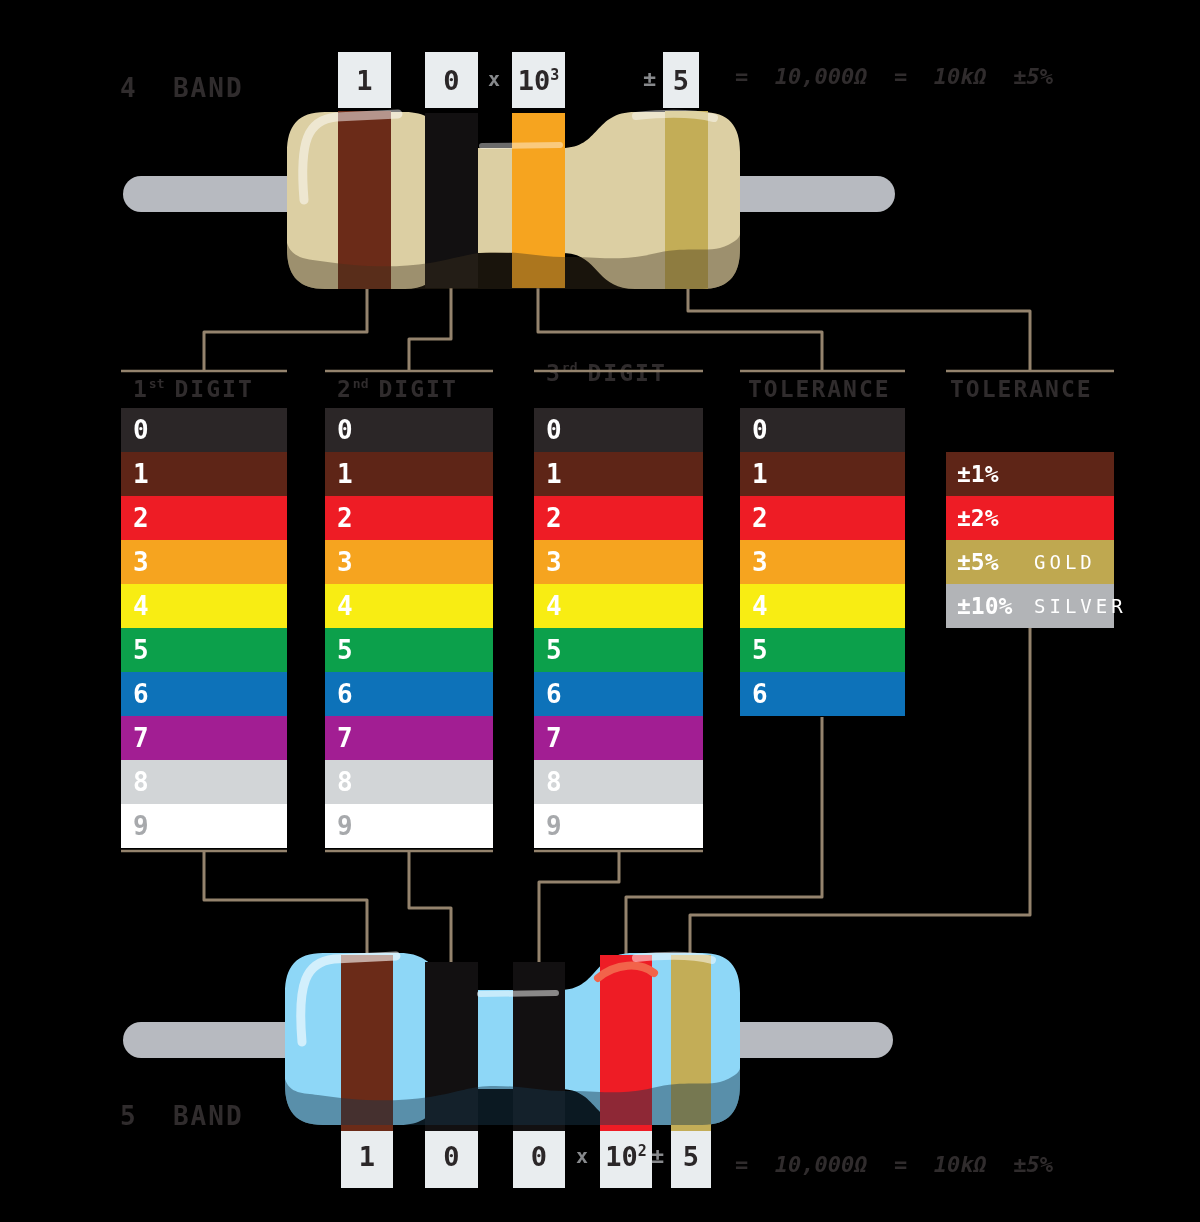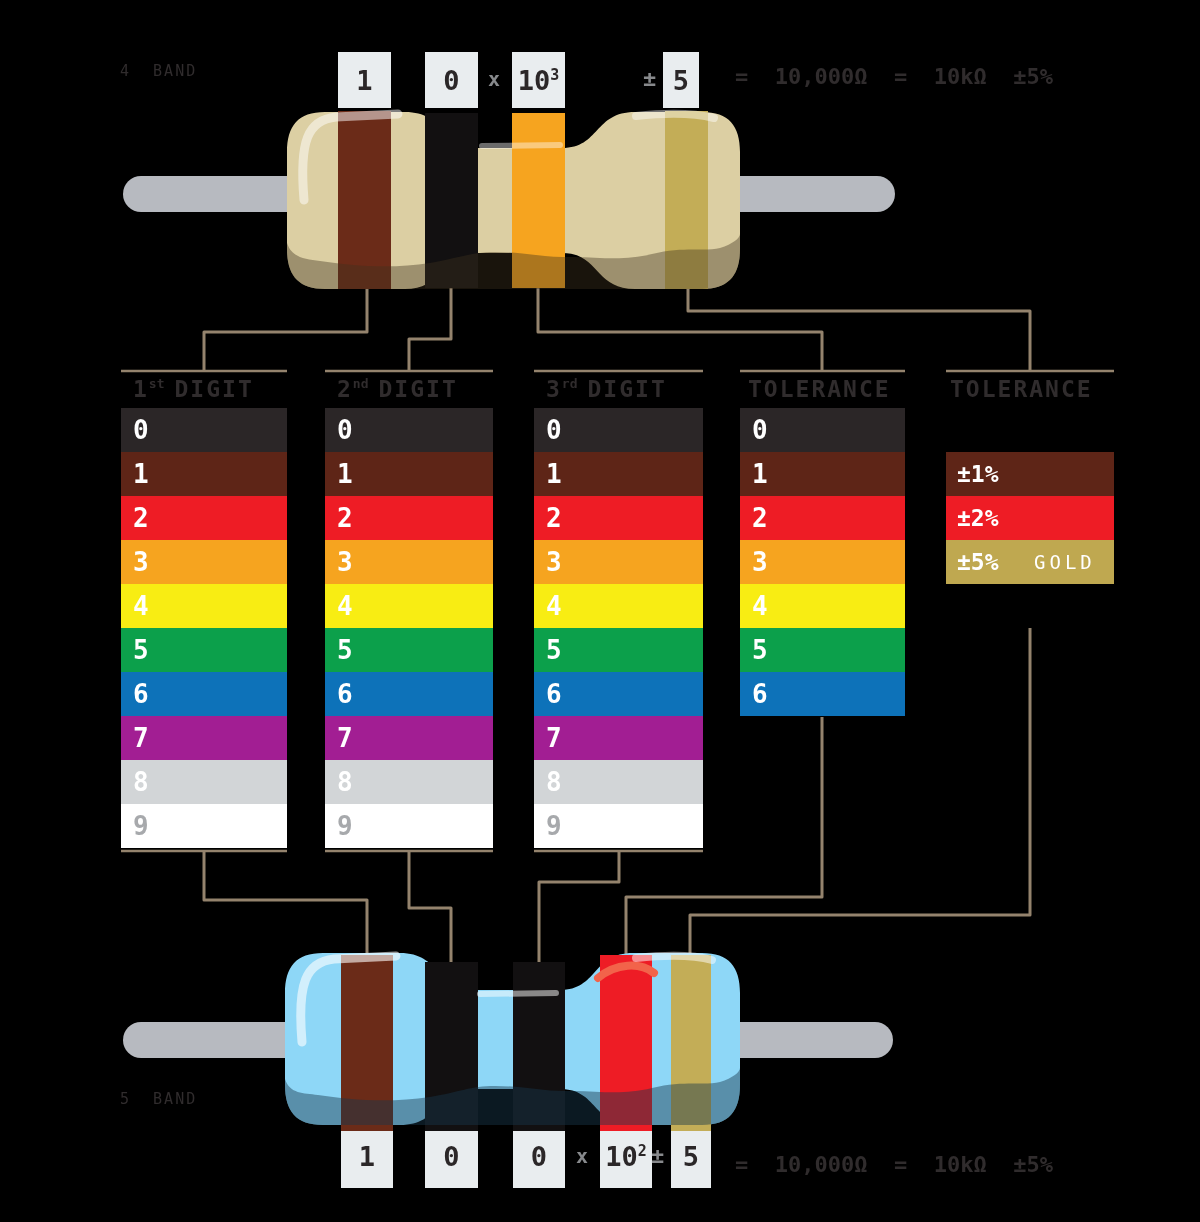--- a/index.html
+++ b/index.html
@@ -1,20 +1,20 @@
 <!DOCTYPE html>
 <html><head>
 <meta charset="utf-8">
 <style>
   html,body{margin:0;padding:0;background:#000;}
   #stage{position:relative;width:1200px;height:1222px;background:#000;overflow:hidden;
          font-family:"DejaVu Sans Mono", monospace;}
   .abs{position:absolute;}
-  .band-count{color:#302c2d;font-size:15px;font-weight:normal;letter-spacing:2px;white-space:pre;}
-  .eq{color:#302c2d;font-size:22px;font-weight:bold;white-space:pre;letter-spacing:0px;}
+  .band-count{color:#302c2d;font-size:26px;font-weight:bold;letter-spacing:2px;white-space:pre;margin-top:11px;}
+  .eq{color:#302c2d;font-size:22px;font-weight:bold;white-space:pre;letter-spacing:0px;font-style:italic;}
   .vbox{position:absolute;background:#e9edef;display:flex;align-items:center;justify-content:center;}
   .vbox .vtext{color:#2b2728;font-size:27px;font-weight:bold;}
   .vbox sup{font-size:15px;vertical-align:super;line-height:0;}
   .prefix{position:absolute;color:#87898c;font-size:20px;font-weight:bold;top:50%;transform:translateY(-55%);}
   .chead{position:absolute;color:#302c2d;font-size:23px;font-weight:bold;letter-spacing:2px;white-space:nowrap;}
   .chead sup{font-size:13px;letter-spacing:0;}
   .chead .hw{margin-left:10px;}
   .col{position:absolute;}
   .crow{height:44px;display:flex;align-items:center;position:relative;}
   .rnum{color:#fff;font-size:26px;font-weight:bold;padding-left:12px;}
@@ -44,21 +44,21 @@
     <span class="vtext">5</span>
   </div>
   <div class="abs eq" style="left:735px;top:64px">=  10,000Ω  =  10kΩ  ±5%</div>
 
   <div class="chead" style="left:133px;top:376px">
     <span>1</span><sup>st</sup><span class="hw">DIGIT</span>
   </div>
   <div class="chead" style="left:337px;top:376px">
     <span>2</span><sup>nd</sup><span class="hw">DIGIT</span>
   </div>
-  <div class="chead" style="left:546px;top:376px">
+  <div class="chead" style="left:546px;top:360px">
     <span>3</span><sup>rd</sup><span class="hw">DIGIT</span>
   </div>
   <div class="chead" style="left:748px;top:376px">TOLERANCE</div>
   <div class="chead" style="left:950px;top:376px">TOLERANCE</div>
 
   <div class="col" style="left:121px;top:408px;width:166px">
       <div class="crow" style="background: rgb(43, 38, 39);">
         <span class="rnum">0</span>
       </div>
       <div class="crow" style="background: rgb(94, 37, 23);">
@@ -179,20 +179,24 @@
   <div class="col" style="left:946px;top:452px;width:168px">
       <div class="crow" style="background: rgb(94, 37, 23);">
         <span class="tlabel">±1%</span>
       </div>
       <div class="crow" style="background: rgb(238, 28, 37);">
         <span class="tlabel">±2%</span>
       </div>
       <div class="crow" style="background: rgb(191, 168, 80);">
         <span class="tlabel">±5%</span>
         <span class="tname">GOLD</span>
+      </div>
+      <div class="crow" style="background: rgb(178, 180, 183);">
+        <span class="tlabel">±10%</span>
+        <span class="tname">SILVER</span>
       </div>
     </div>
 
   <div class="abs band-count" style="left:120px;top:1090px">5  BAND</div>
 
   <div class="vbox" style="left:341px;top:1125px;width:52px;height:63px">
     <span class="vtext">1</span>
   </div>
   <div class="vbox" style="left:425px;top:1125px;width:53px;height:63px">
     <span class="vtext">0</span>

